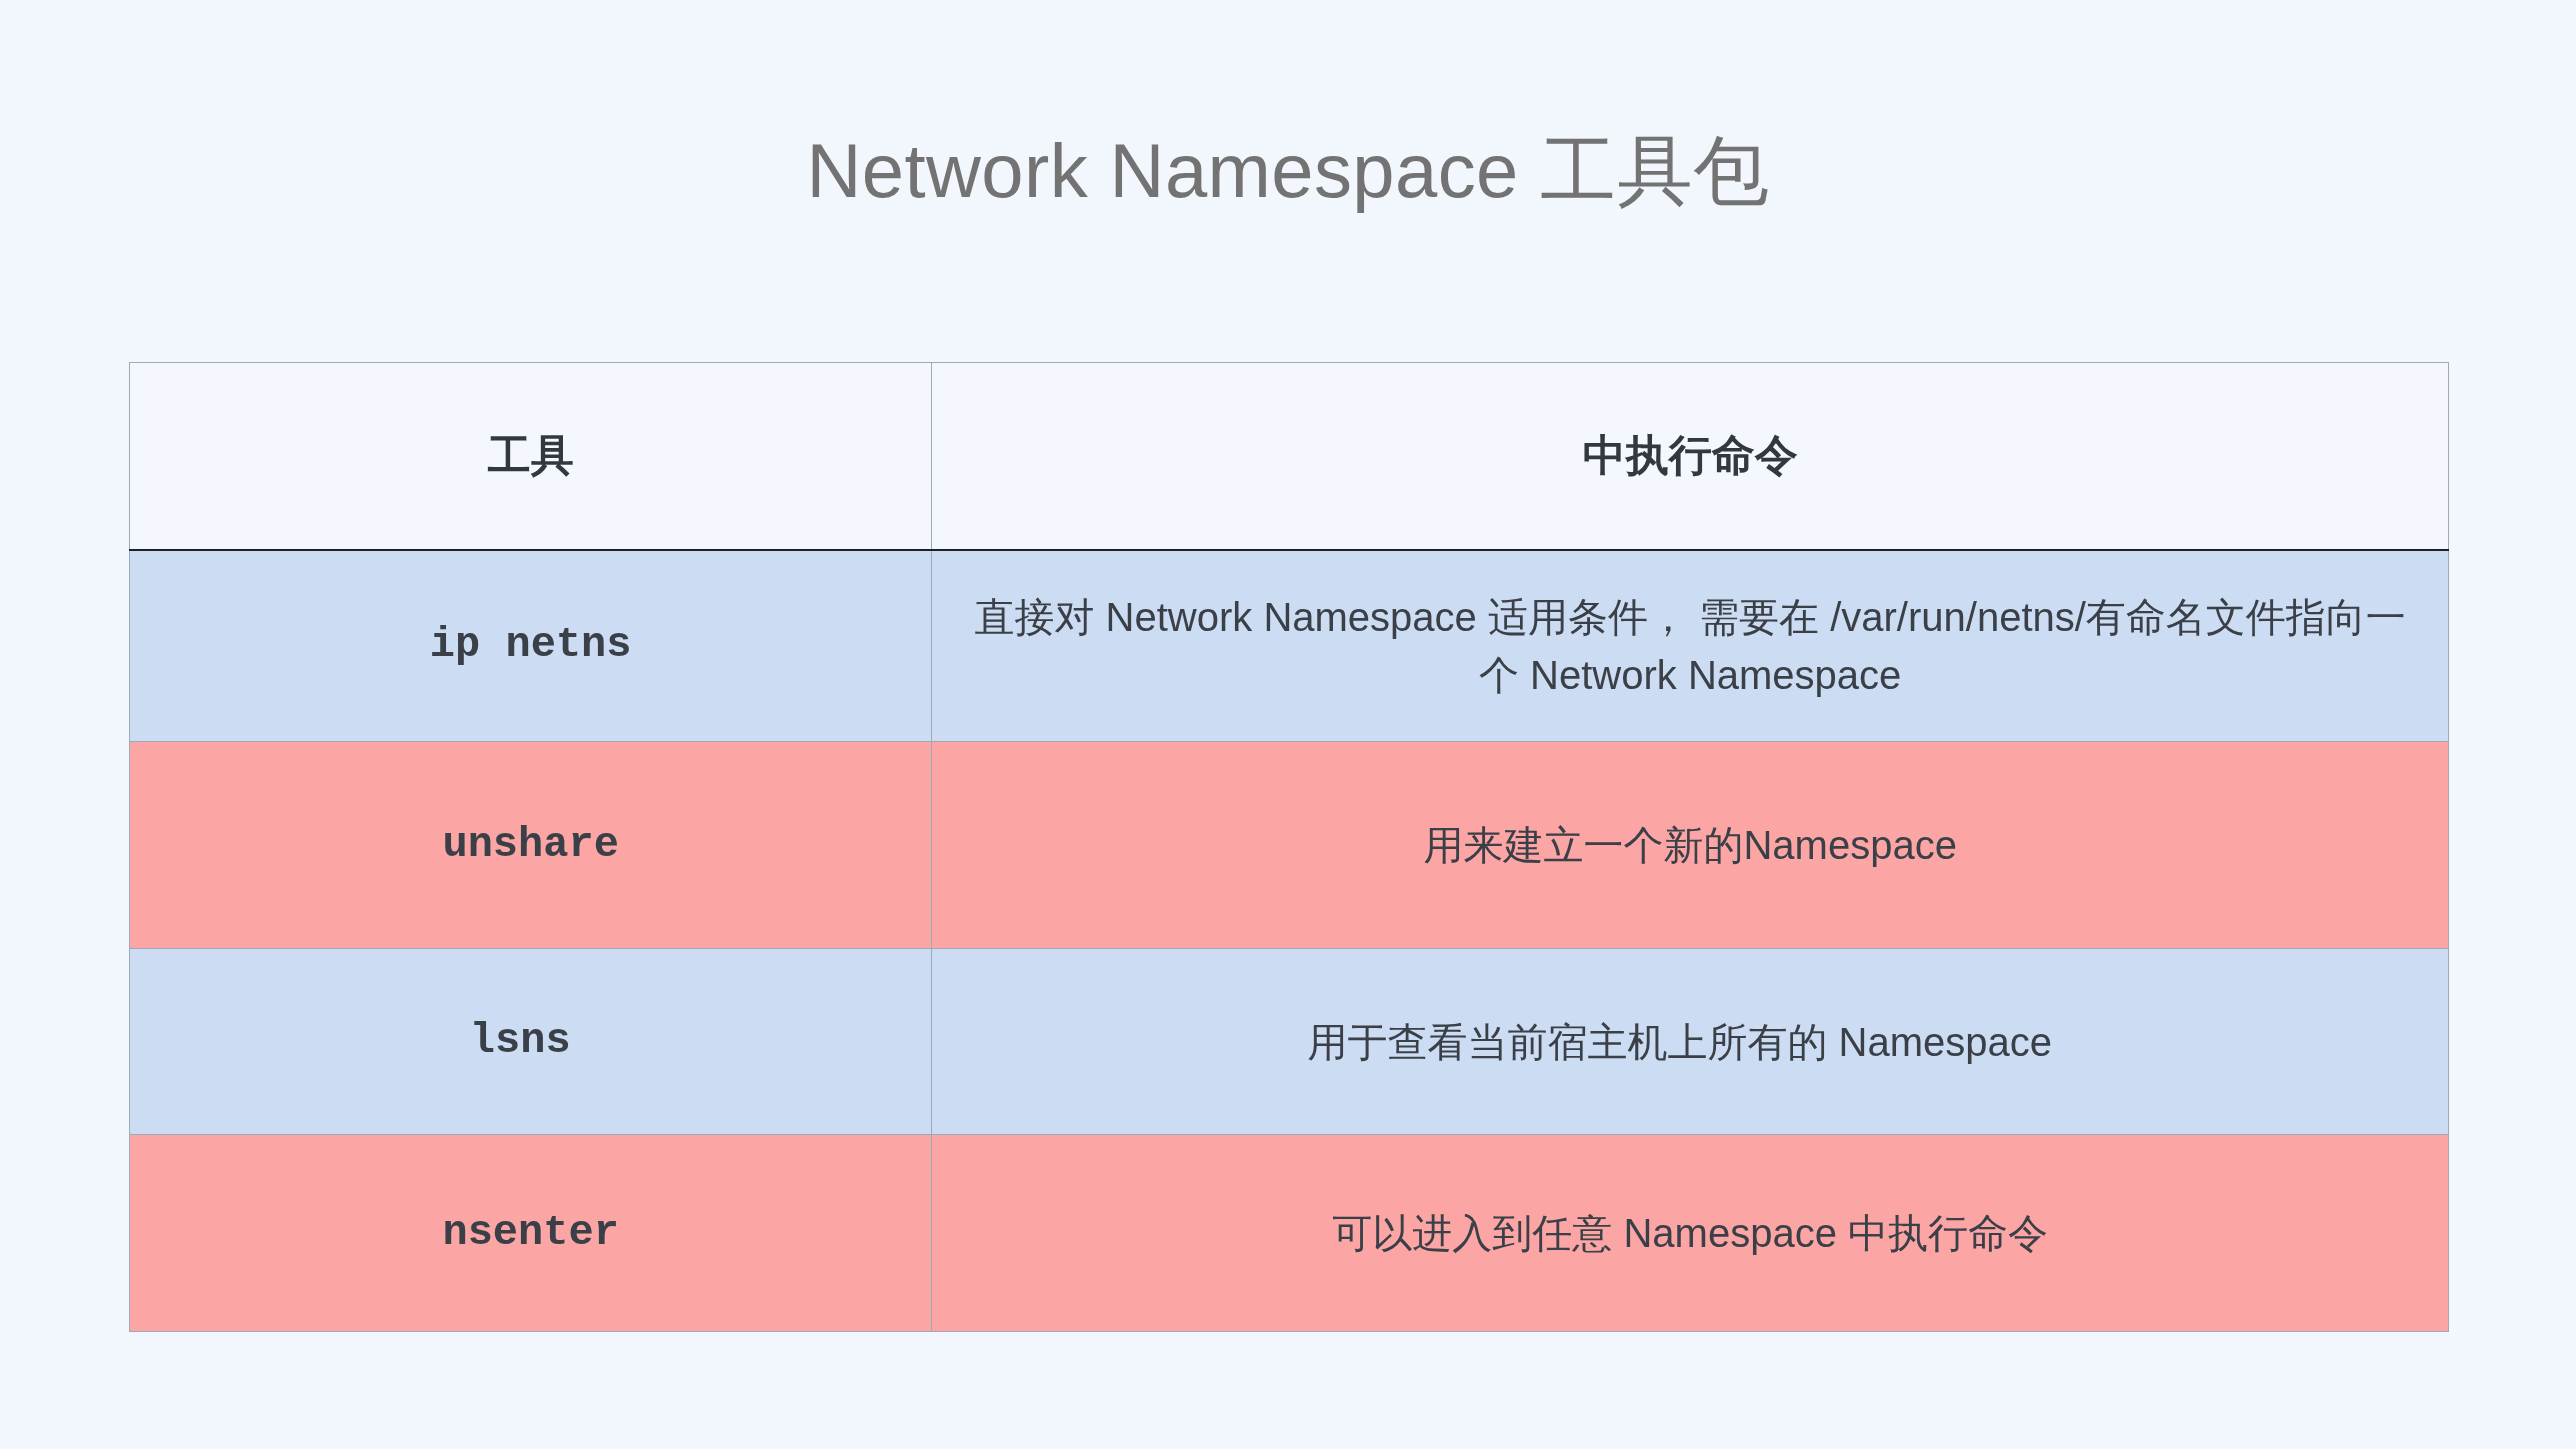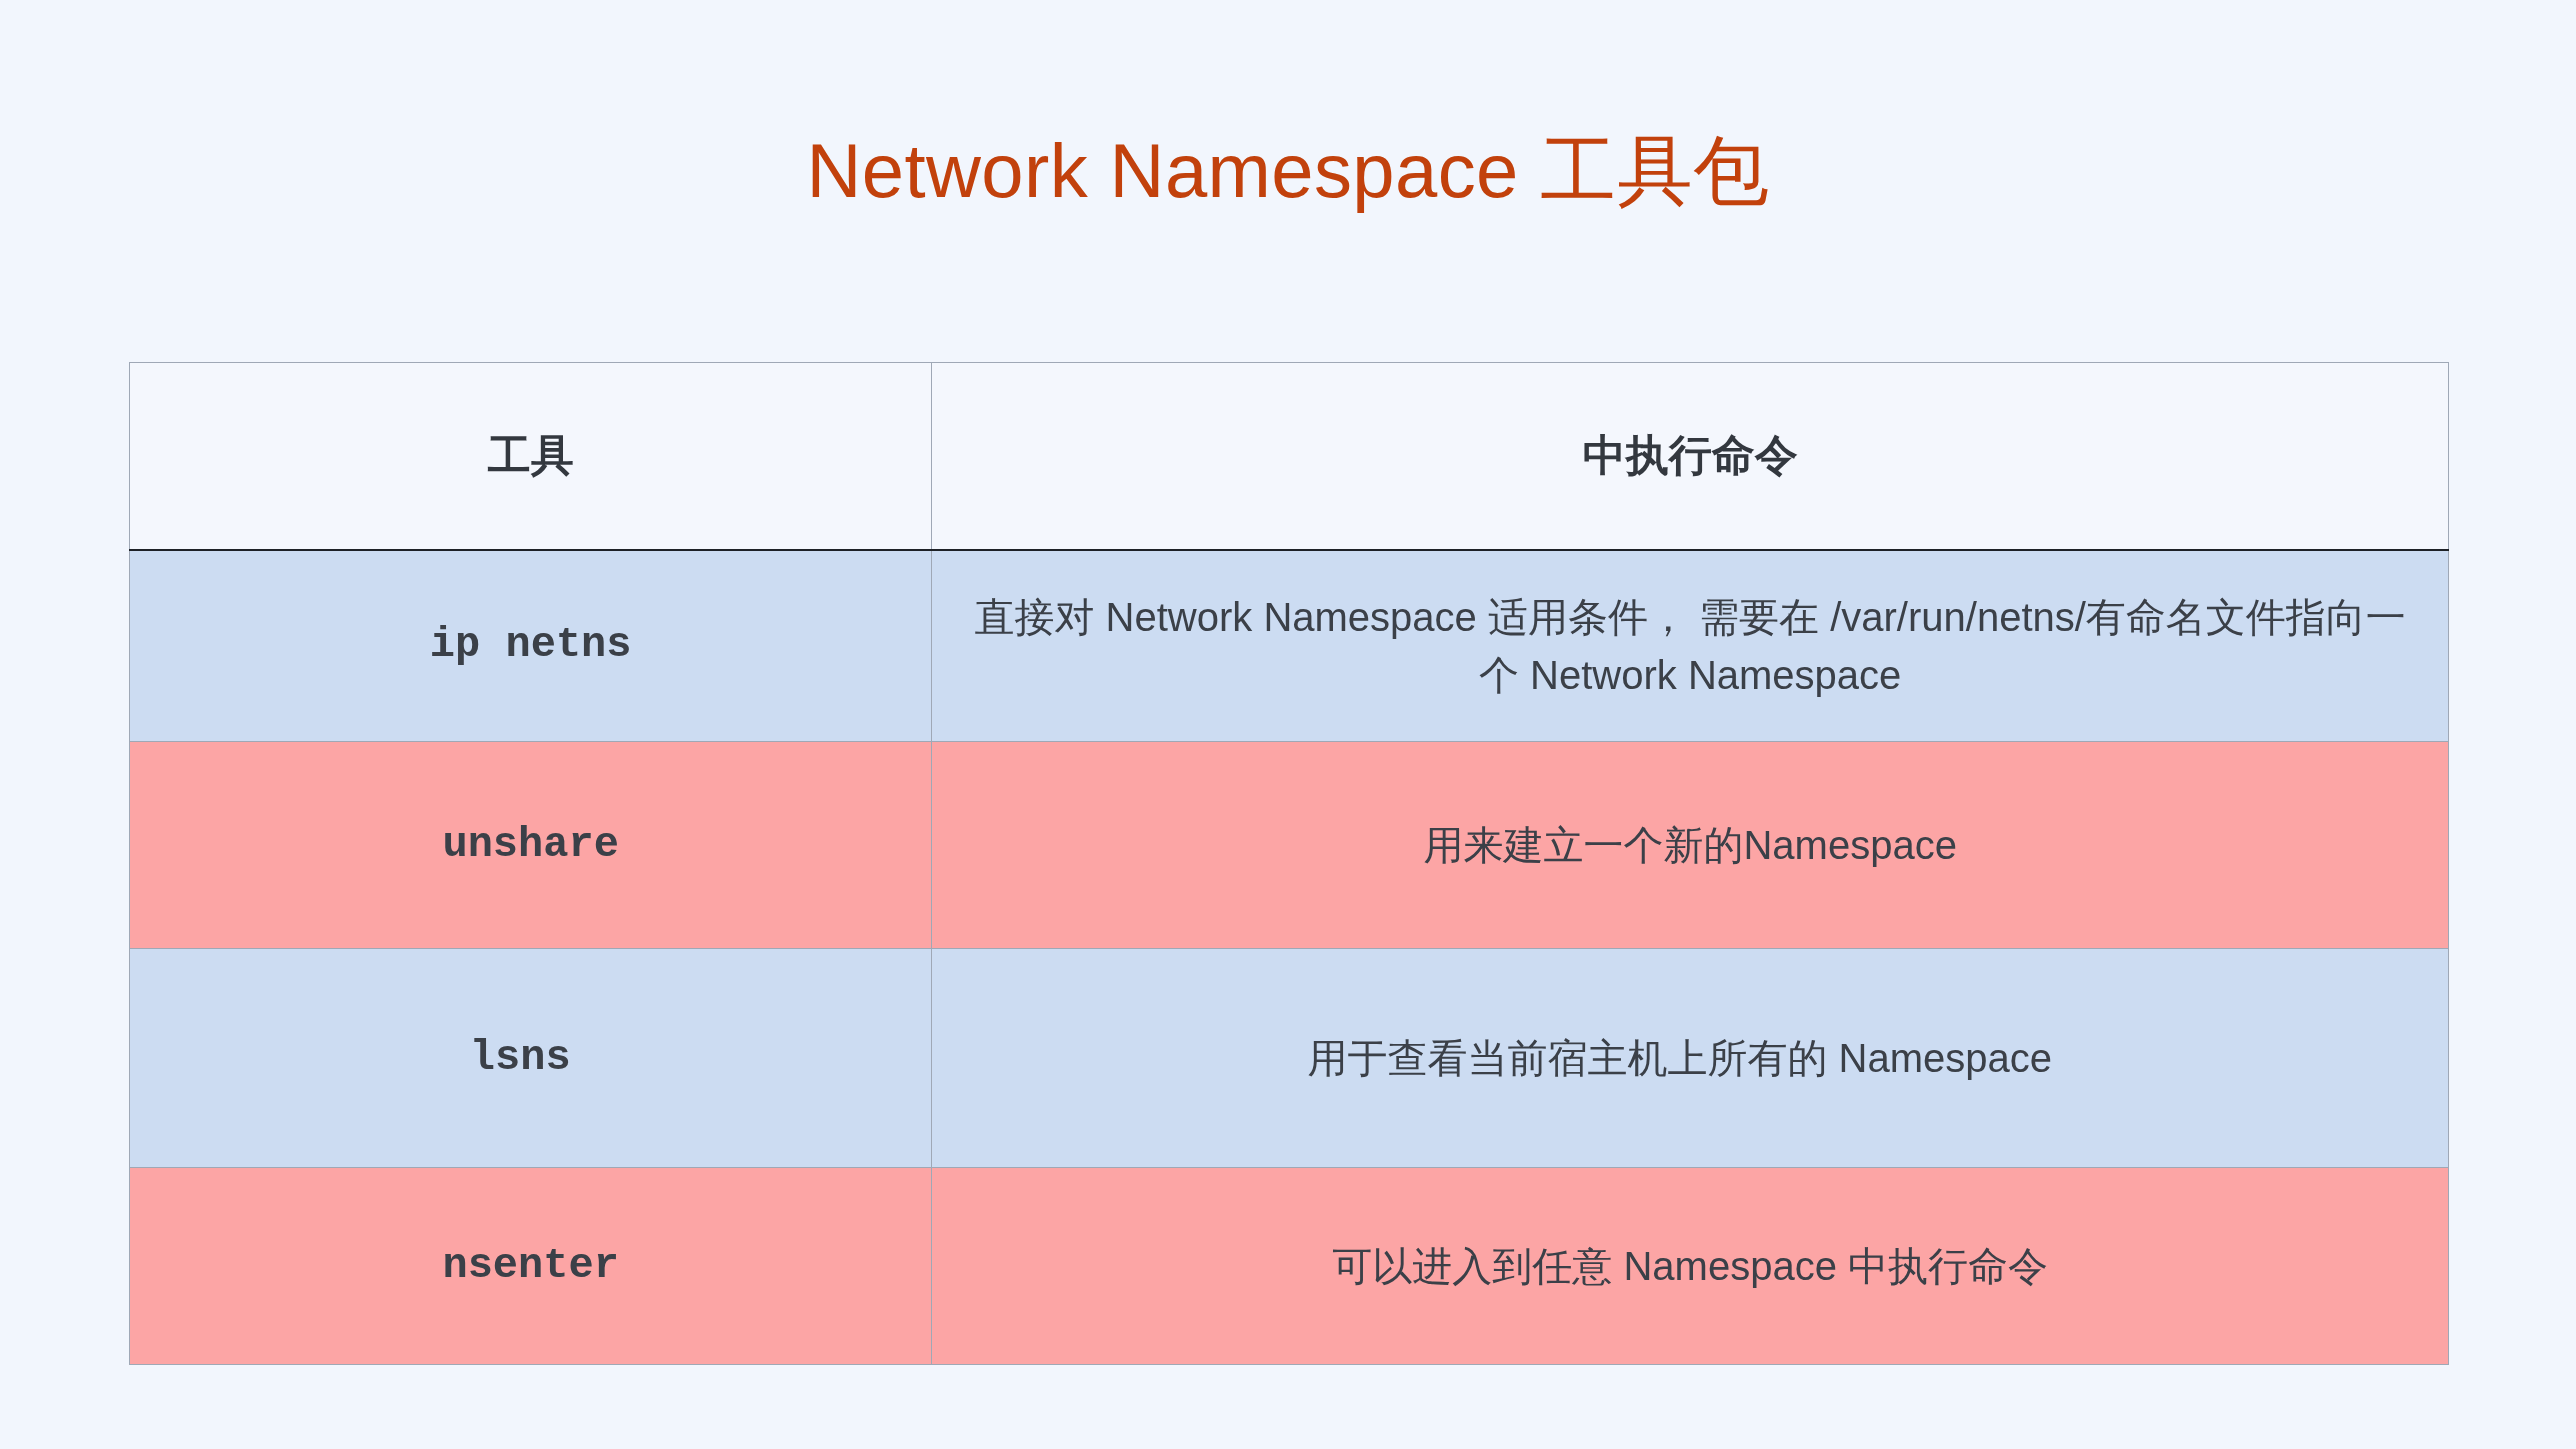--- a/index.html
+++ b/index.html
@@ -27,21 +27,21 @@
   .page-title {
     position: absolute;
     top: 74px;
     left: 0;
     width: 2576px;
     text-align: center;
     font-size: 76px;
     line-height: 1.22;
     font-weight: 300;
     letter-spacing: 0.4px;
-    color: #c2410c;
+    color: #737373;
     white-space: nowrap;
   }
 
   
   .table-wrap {
     position: absolute;
     left: 129px;
     top: 352px;
     width: 2320px;
   }
@@ -95,21 +95,21 @@
     font-family: Liberation Mono, monospace;
   }
 
   table.tools-table tbody td.cell-cond {
     font-weight: normal;
   }
 
   
   table.tools-table tbody tr.r1 td { height: 192px; }
   table.tools-table tbody tr.r2 td { height: 207px; }
-  table.tools-table tbody tr.r3 td { height: 219px; padding-left: 6px; }
+  table.tools-table tbody tr.r3 td { height: 186px; padding-left: 6px; }
   table.tools-table tbody tr.r4 td { height: 197px; }
 </style>
 </head>
 <body>
 
 <div class="page">
 
   <h1 class="page-title">Network Namespace 工具包</h1>
 
   <div class="table-wrap">

